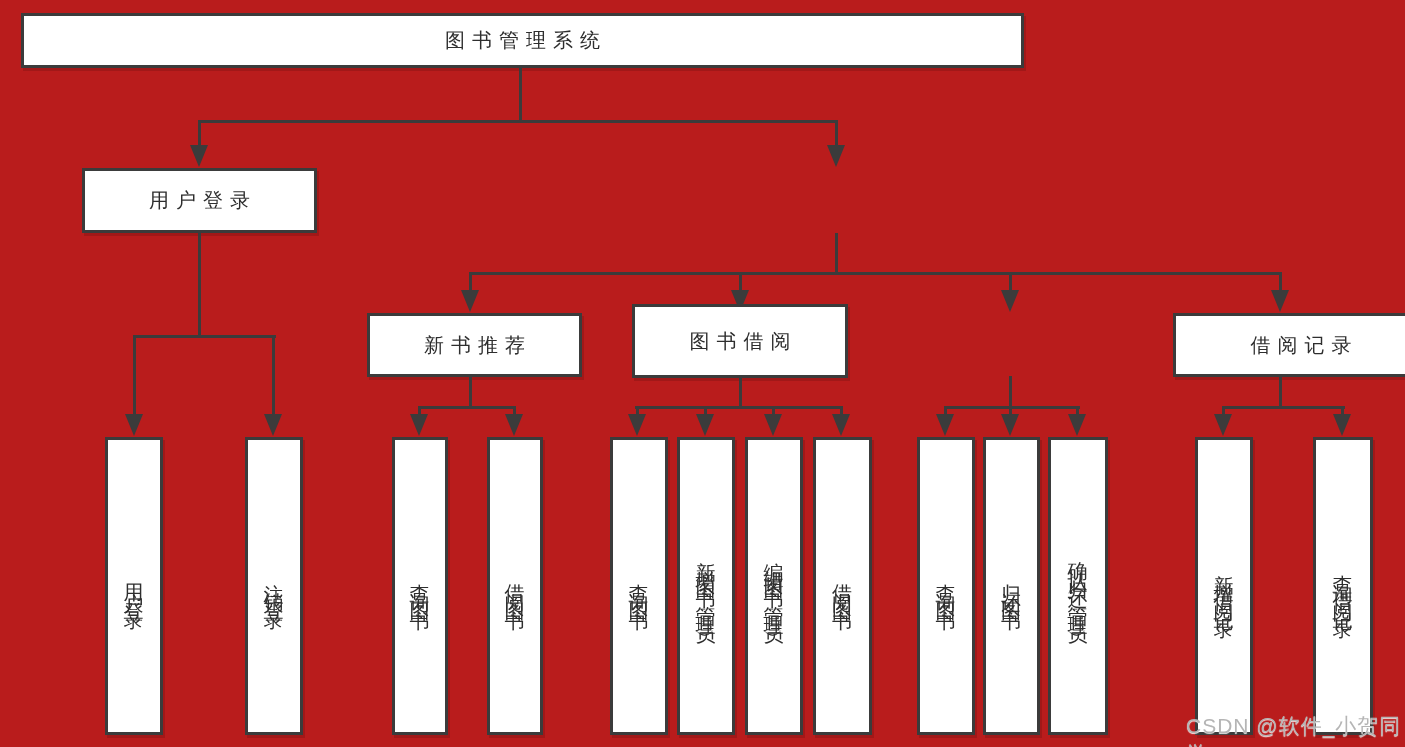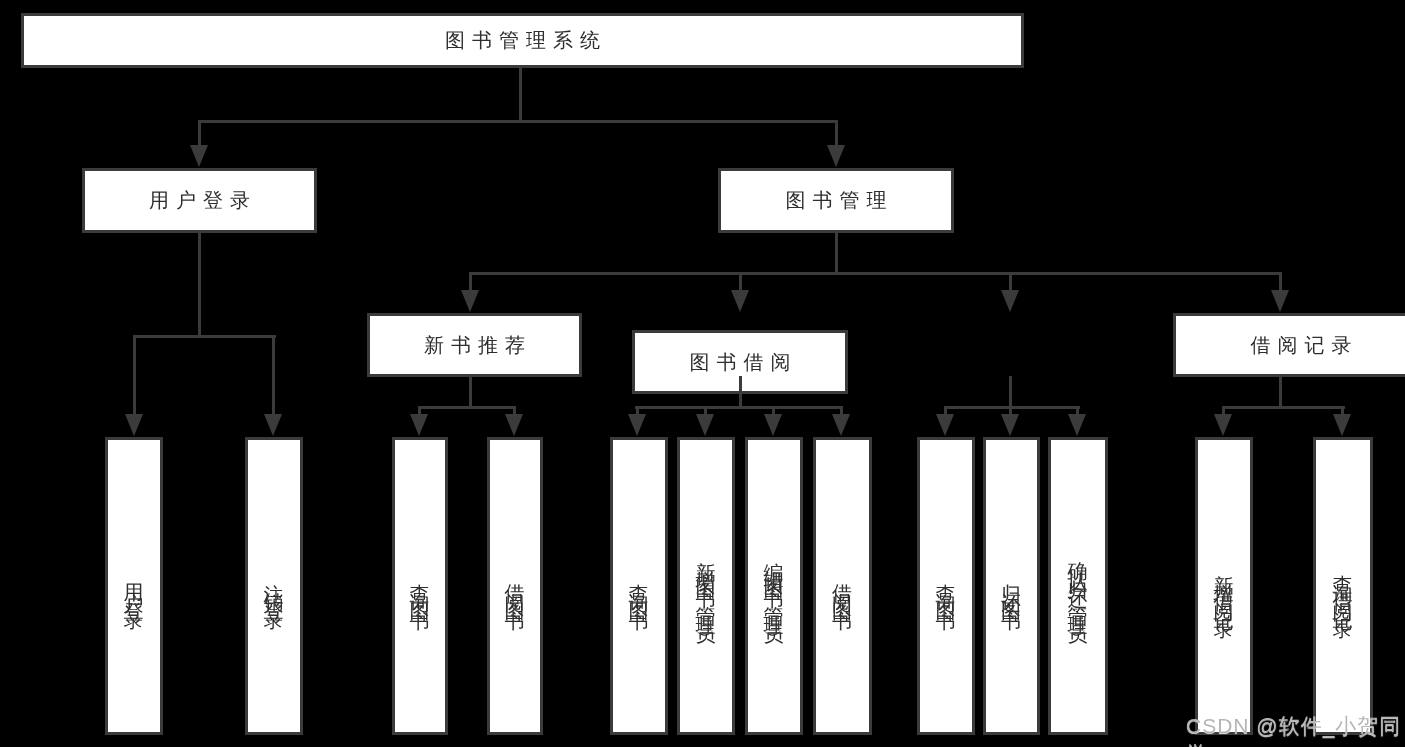--- a/index.html
+++ b/index.html
@@ -1,17 +1,17 @@
 <!DOCTYPE html>
 <html style="--line: #3b3b3b; --border: #3b3b3b; --fill: #ffffff; --text: #2e2e2e; --watermark: #b5b5b5;"><head>
 <meta charset="utf-8">
 <style>
   html,body{margin:0;padding:0;background:#ffffff;}
   .stage{
-    position:relative;width:1405px;height:747px;background:#000000;overflow:hidden;
+    position:relative;width:1405px;height:747px;background:#b91c1c;overflow:hidden;
     font-family:"Liberation Sans","DejaVu Sans",sans-serif;
   }
   .node{
     position:absolute;box-sizing:border-box;
     background:var(--fill,#ffffff);
     border:3px solid var(--border,#3b3b3b);
     display:flex;align-items:center;justify-content:center;
     color:var(--text,#2e2e2e);
     font-size:20px;letter-spacing:7px;text-indent:7px;
     box-shadow:2px 3px 0 rgba(0,0,0,0.13);
@@ -44,36 +44,35 @@
 <div class="stage">
 
   <div class="node" style="left:21px;top:13px;width:1003px;height:55px">图书管理系统</div>
 
   <div class="vline" style="left:519px;top:68px;height:54px"></div>
   <div class="hline" style="left:198px;top:120px;width:640px"></div>
   <div class="arrow" style="left:198px;top:120px;height:25px"></div>
   <div class="arrow" style="left:835px;top:120px;height:25px"></div>
 
   <div class="node" style="left:82px;top:168px;width:235px;height:65px">用户登录</div>
-  <div class="node" style="left:718px;top:168px;width:236px;height:65px">图书管理</div>
 
   <div class="vline" style="left:198px;top:233px;height:104px"></div>
   <div class="hline" style="left:133px;top:335px;width:143px"></div>
   <div class="arrow" style="left:133px;top:335px;height:79px"></div>
   <div class="arrow" style="left:272px;top:335px;height:79px"></div>
 
   <div class="vline" style="left:835px;top:233px;height:41px"></div>
   <div class="hline" style="left:470px;top:272px;width:812px"></div>
   <div class="arrow" style="left:469px;top:272px;height:18px"></div>
   <div class="arrow" style="left:739px;top:272px;height:18px"></div>
   <div class="arrow" style="left:1009px;top:272px;height:18px"></div>
   <div class="arrow" style="left:1279px;top:272px;height:18px"></div>
 
   <div class="node" style="left:367px;top:313px;width:215px;height:64px">新书推荐</div>
-  <div class="node" style="left:632px;top:330px;width:216px;height:64px">图书借阅</div>
+  <div class="node" style="left:632px;top:304px;width:216px;height:74px">图书借阅</div>
   <div class="node" style="left:1173px;top:313px;width:256px;height:64px">借阅记录</div>
 
   <div class="vline" style="left:469px;top:376px;height:32px"></div>
   <div class="vline" style="left:739px;top:376px;height:32px"></div>
   <div class="vline" style="left:1009px;top:376px;height:32px"></div>
   <div class="vline" style="left:1279px;top:376px;height:32px"></div>
 
   <div class="hline" style="left:419px;top:406px;width:97px"></div>
   <div class="hline" style="left:635px;top:406px;width:208px"></div>
   <div class="hline" style="left:945px;top:406px;width:135px"></div>

